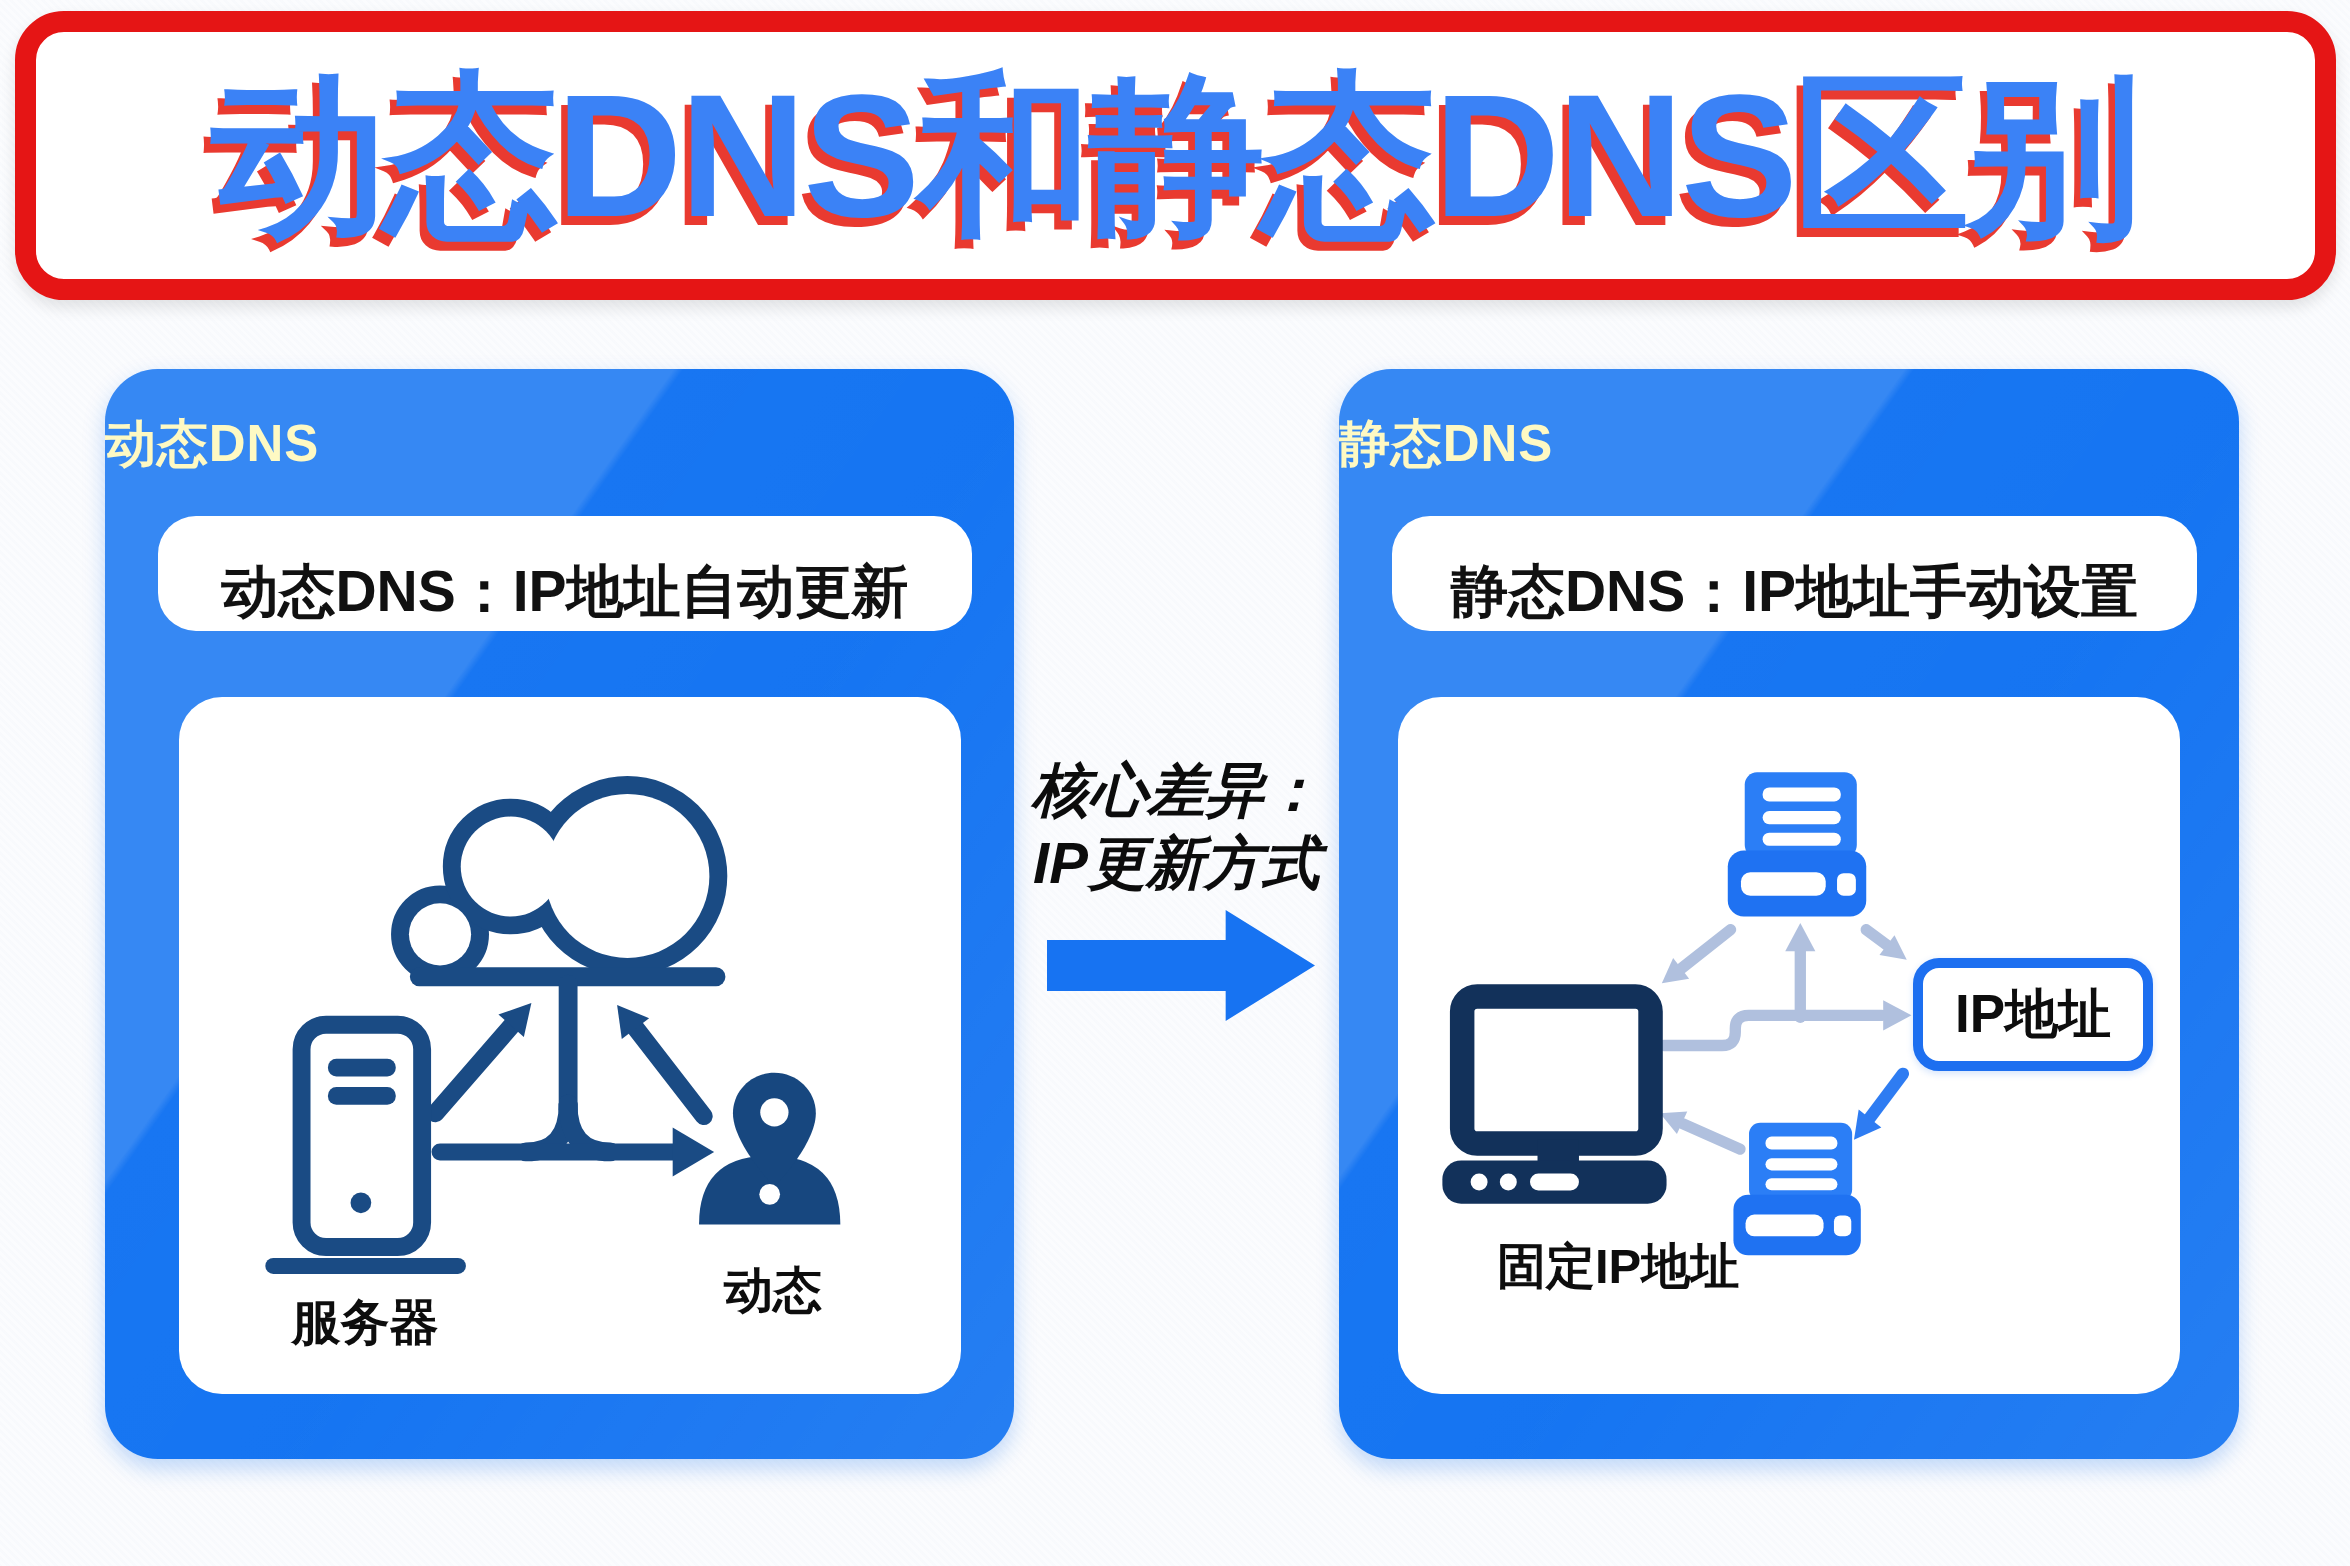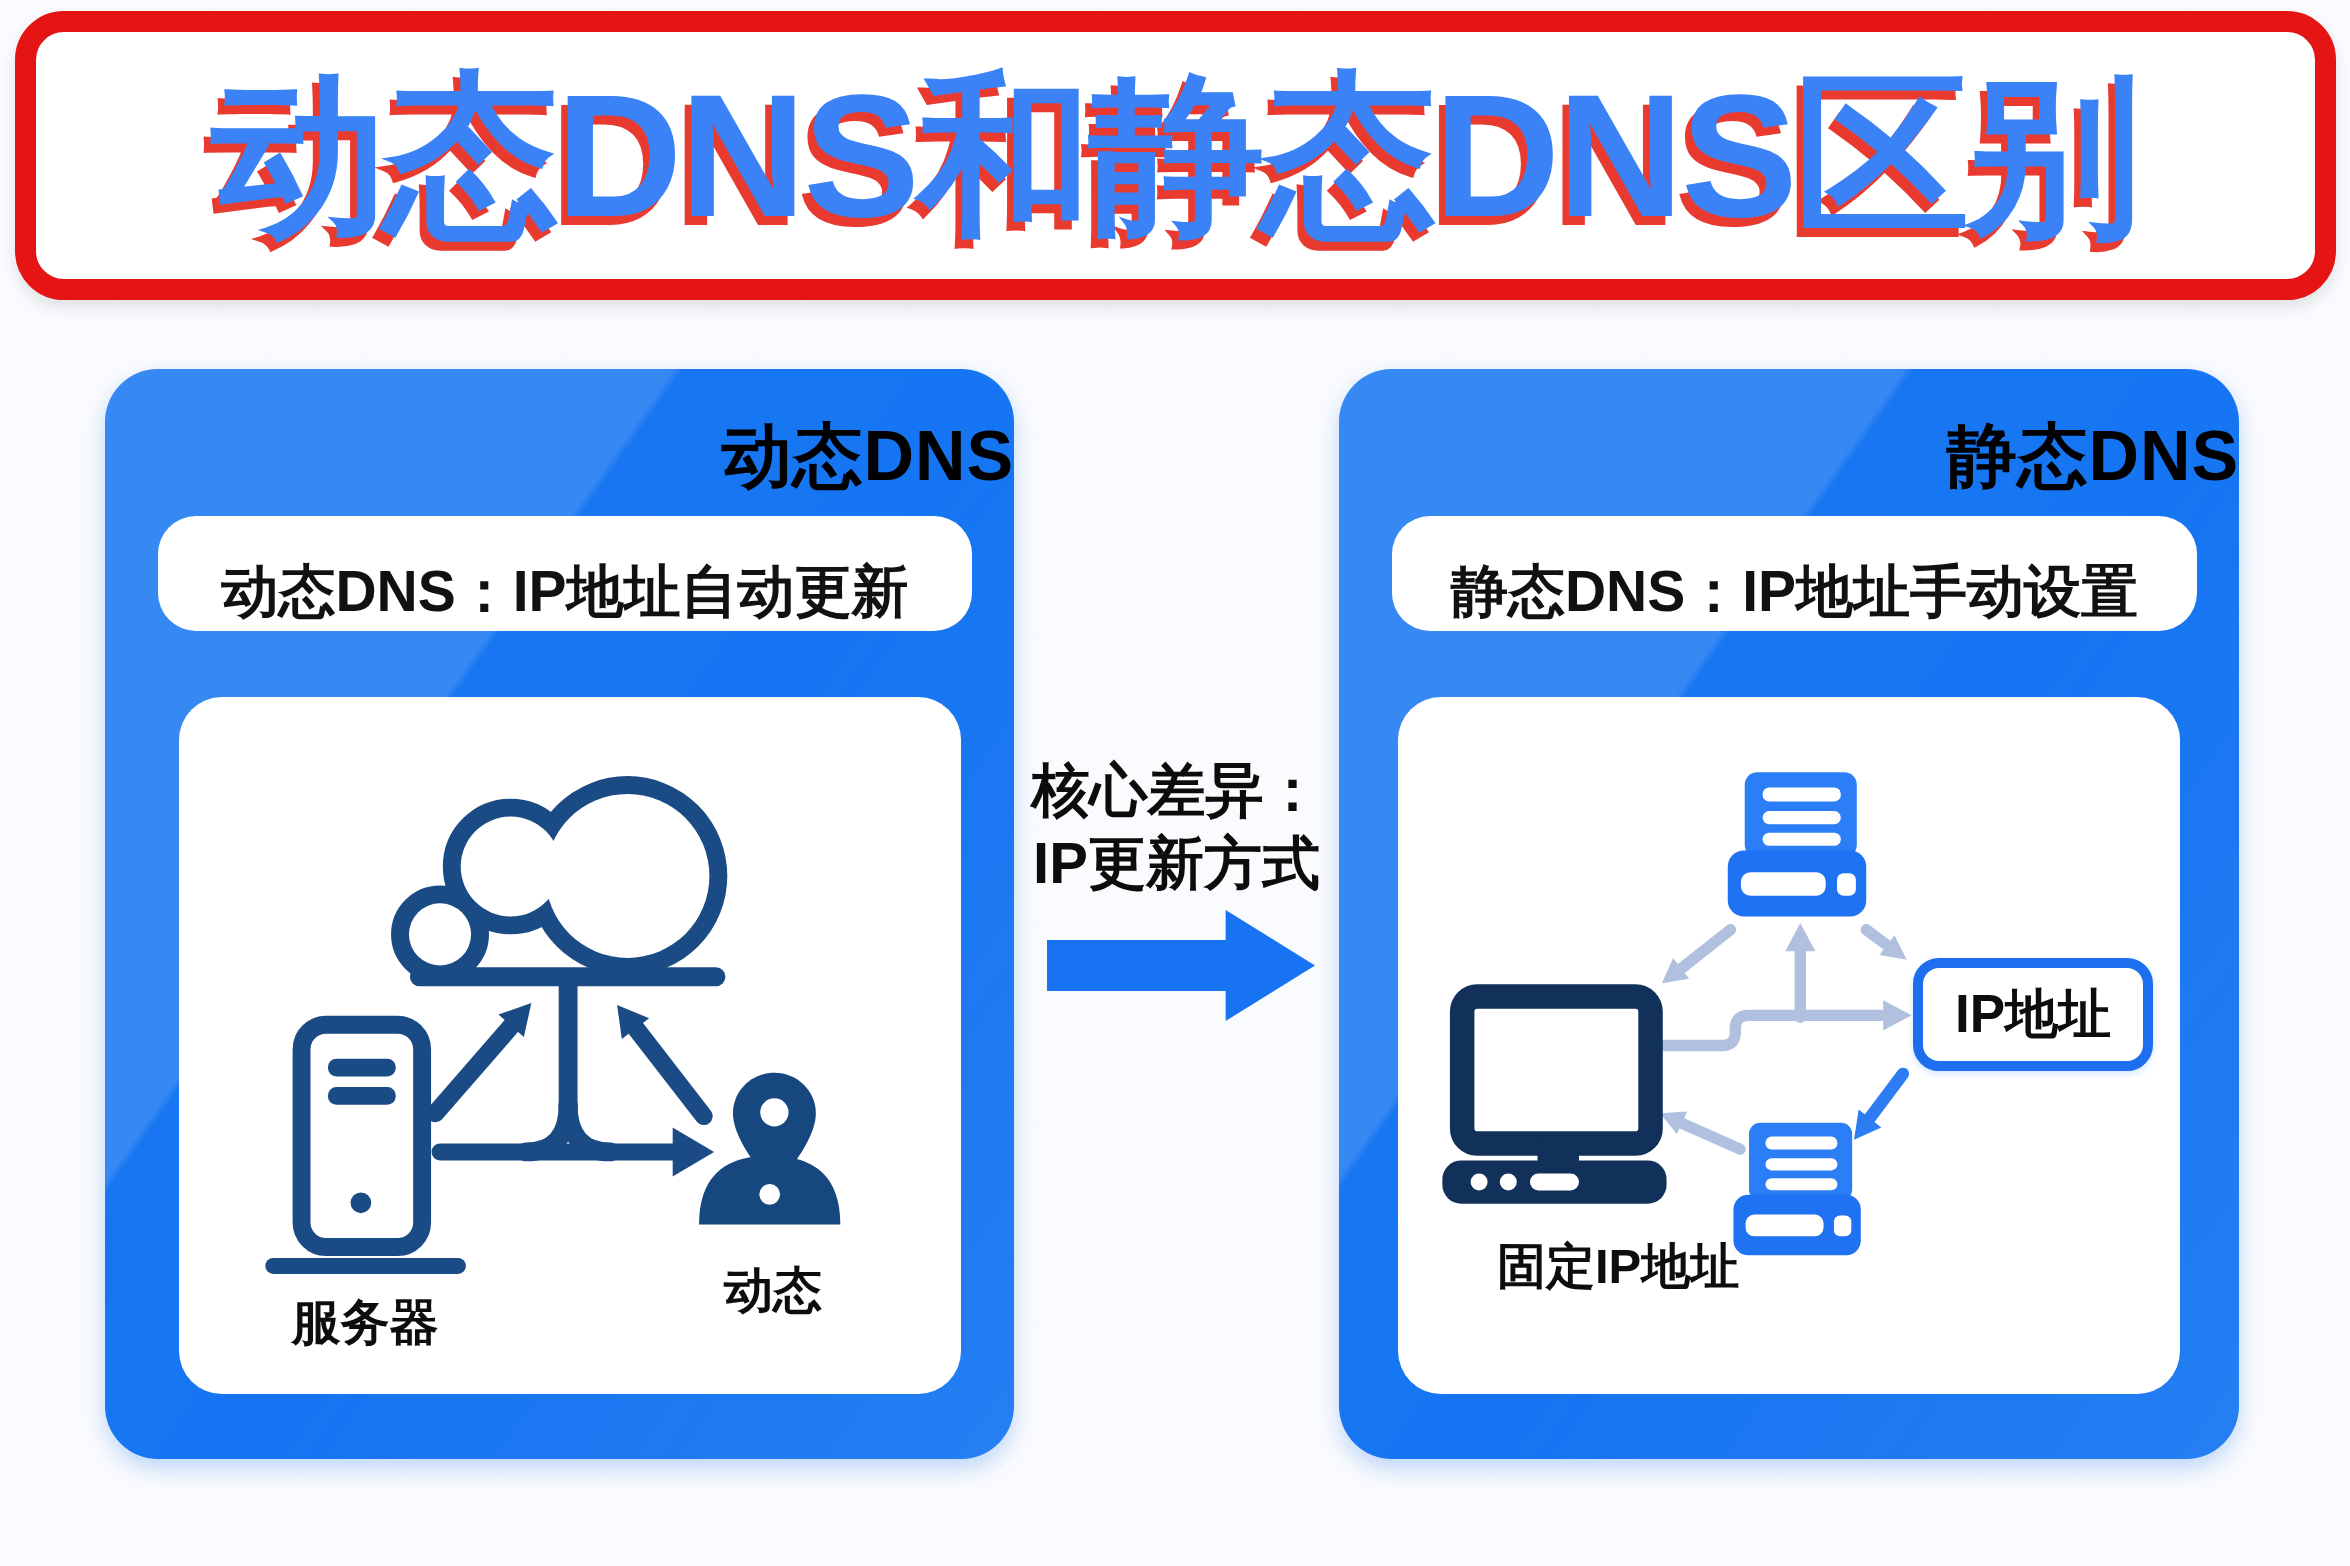--- a/index.html
+++ b/index.html
@@ -31,22 +31,22 @@
     background:#1675f2;overflow:hidden;
     box-shadow:0 9.4px 21px rgba(21,110,235,.25);
   }
   .panel::after{content:"";position:absolute;inset:0;border-radius:inherit;pointer-events:none;
     background:
       linear-gradient(125deg, rgba(255,255,255,.14) 0%, rgba(255,255,255,.14) 34%, rgba(255,255,255,.01) 34.6%, rgba(255,255,255,0) 62%),
       linear-gradient(305deg, rgba(255,255,255,.07) 0%, rgba(255,255,255,0) 45%);}
   .panel.left{left:105px;width:909px;}
   .panel.right{left:1339px;width:900px;}
   .panel h2{
-    margin:0;position:absolute;left:0;right:0;top:41px;text-align:right;
-    font-size:70px;font-weight:900;color:#000000;letter-spacing:0.9px;z-index:2;
+    margin:0;position:absolute;left:0;right:0;top:41px;text-align:left;
+    font-size:51px;font-weight:900;color:#fef9c3;letter-spacing:0.9px;z-index:2;
   }
   .subtitle-box{
     position:absolute;left:53px;right:42px;top:147px;height:115px;
     background:#ffffff;border-radius:38px;z-index:2;
     display:flex;align-items:flex-end;justify-content:center;
   }
   .subtitle-box .txt{font-size:57px;font-weight:900;color:#111;white-space:nowrap;letter-spacing:0px;}
   .illus{
     position:absolute;top:328px;width:782px;height:697px;background:#ffffff;
     border-radius:43px;z-index:2;
@@ -55,21 +55,21 @@
   .panel.right .illus{left:59px;}
   .illus svg{position:absolute;left:0;top:0;}
   .icon-label{
     position:absolute;font-size:49px;font-weight:900;color:#0d0d0d;
     white-space:nowrap;transform:translateX(-50%);
   }
   
   .middle{
     position:absolute;left:1014px;top:753px;width:325px;text-align:center;z-index:3;
   }
-  .middle .mline{font-size:58px;line-height:73px;font-weight:900;color:#0c0c0c;white-space:nowrap;}
+  .middle .mline{font-size:58px;line-height:73px;font-weight:900;color:#0c0c0c;white-space:nowrap;font-style:italic;}
   .mid-arrow{position:absolute;left:1047px;top:910px;}
   
   .ip-box{
     position:absolute;left:515px;top:261px;width:240px;height:113px;
     background:#fff;border:10.4px solid #1d6ff0;border-radius:26px;box-sizing:border-box;
     display:flex;align-items:center;justify-content:center;
     box-shadow:0 2.8px 7.5px rgba(30,110,240,.18);
   }
   .ip-box .txt{font-size:53px;font-weight:900;color:#0d0d0d;white-space:nowrap;}
 </style>

